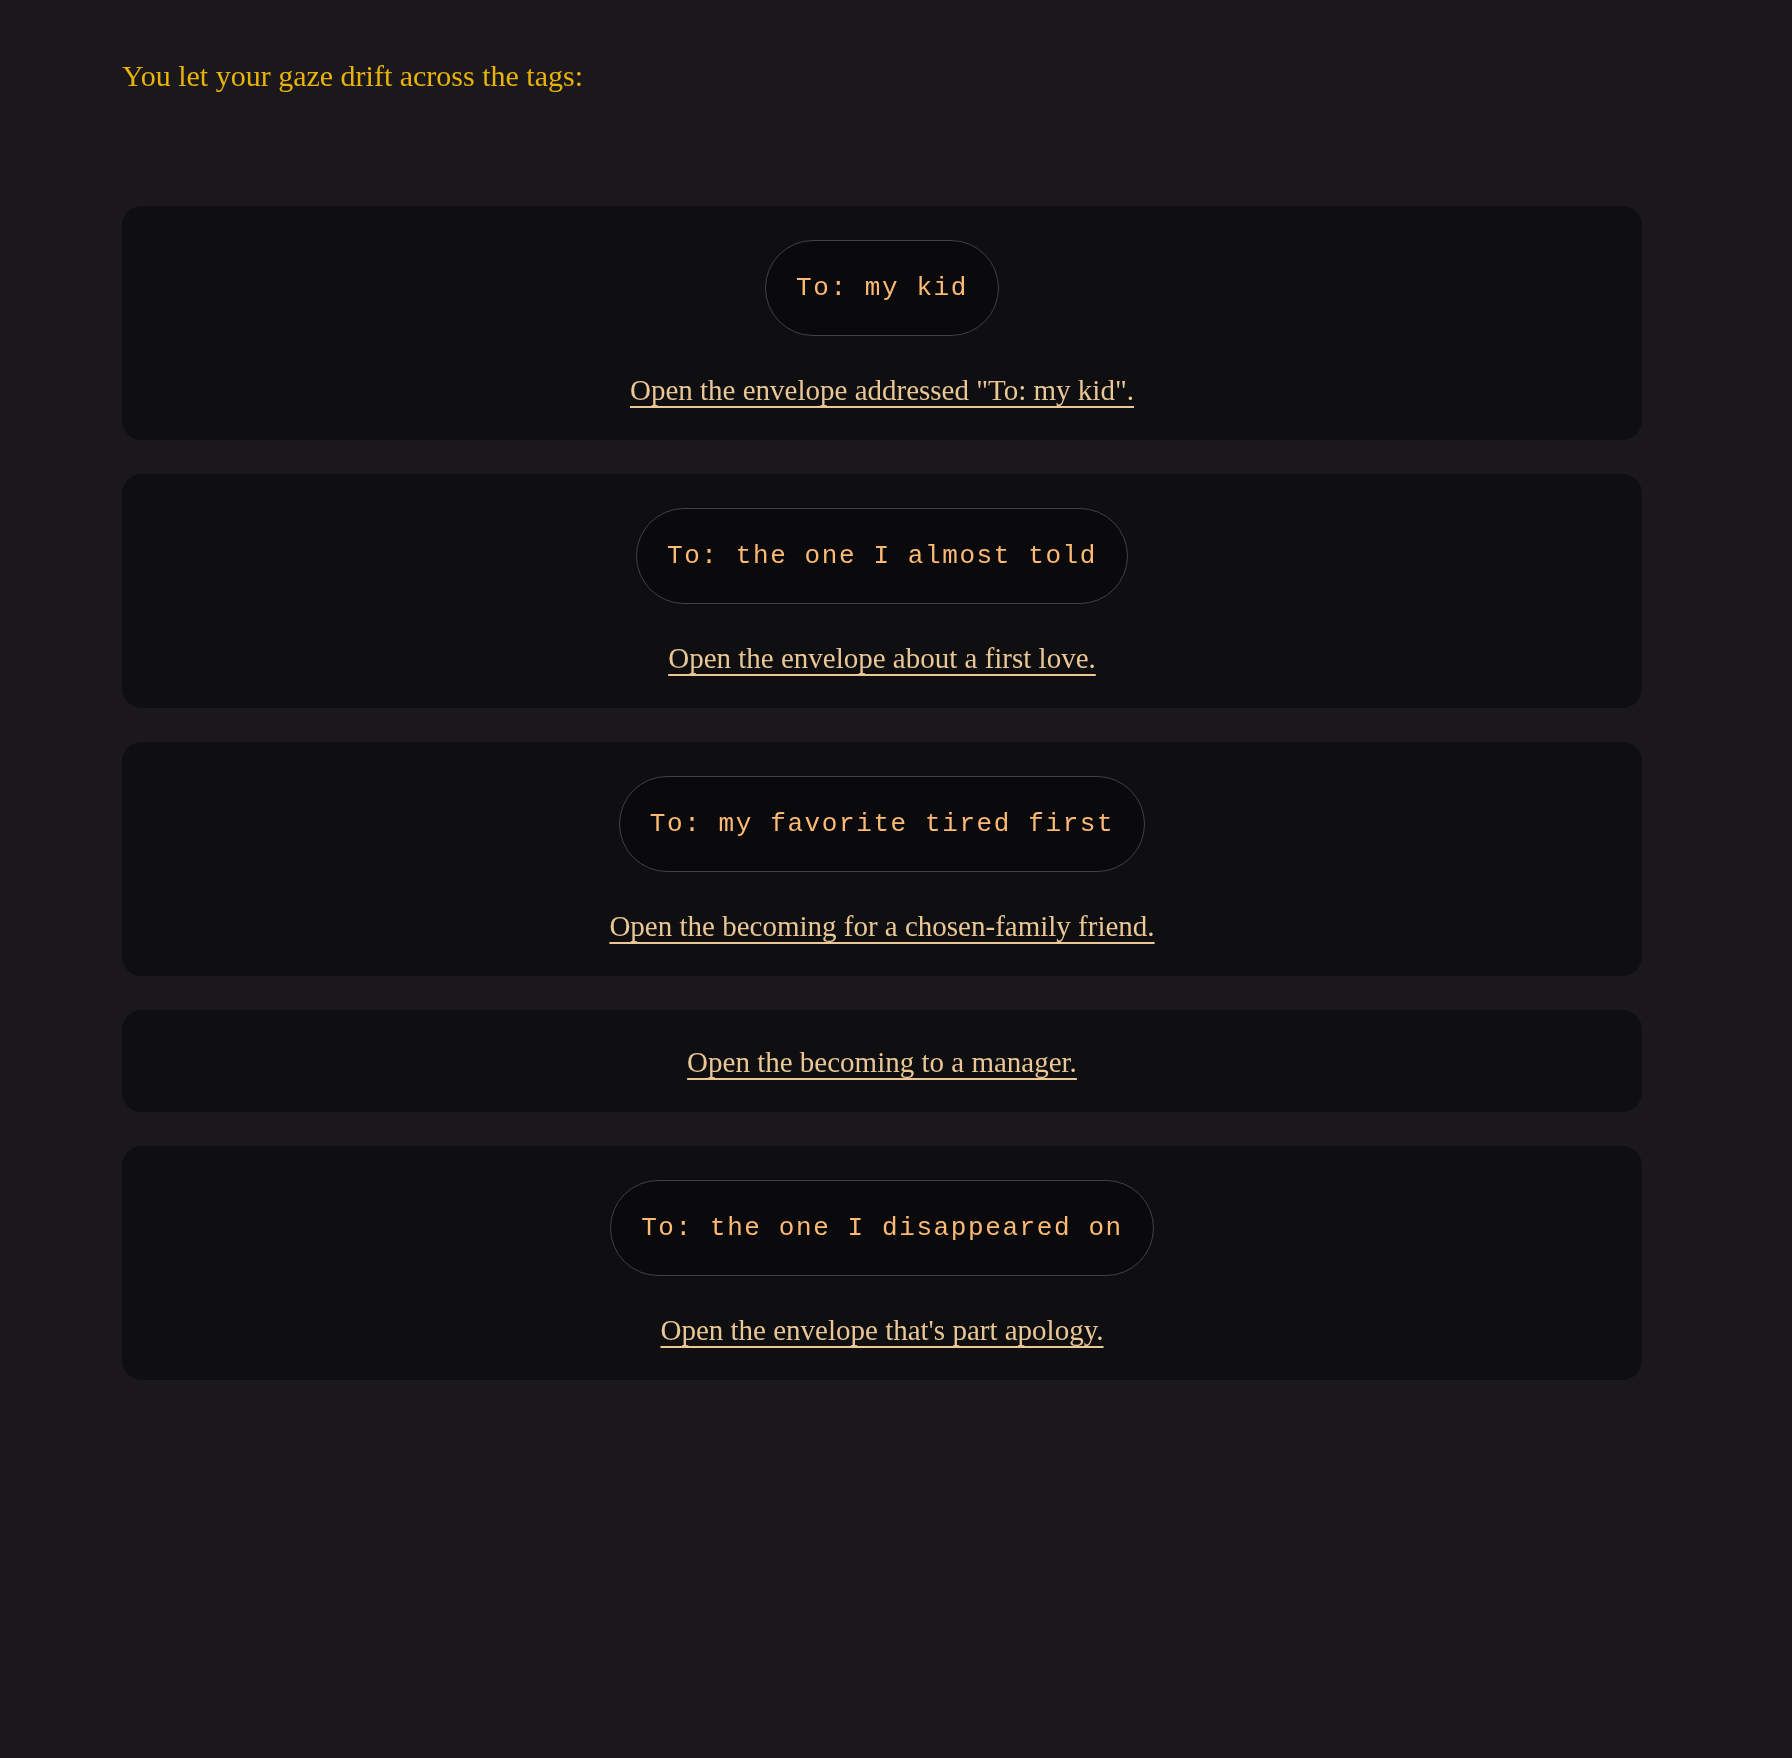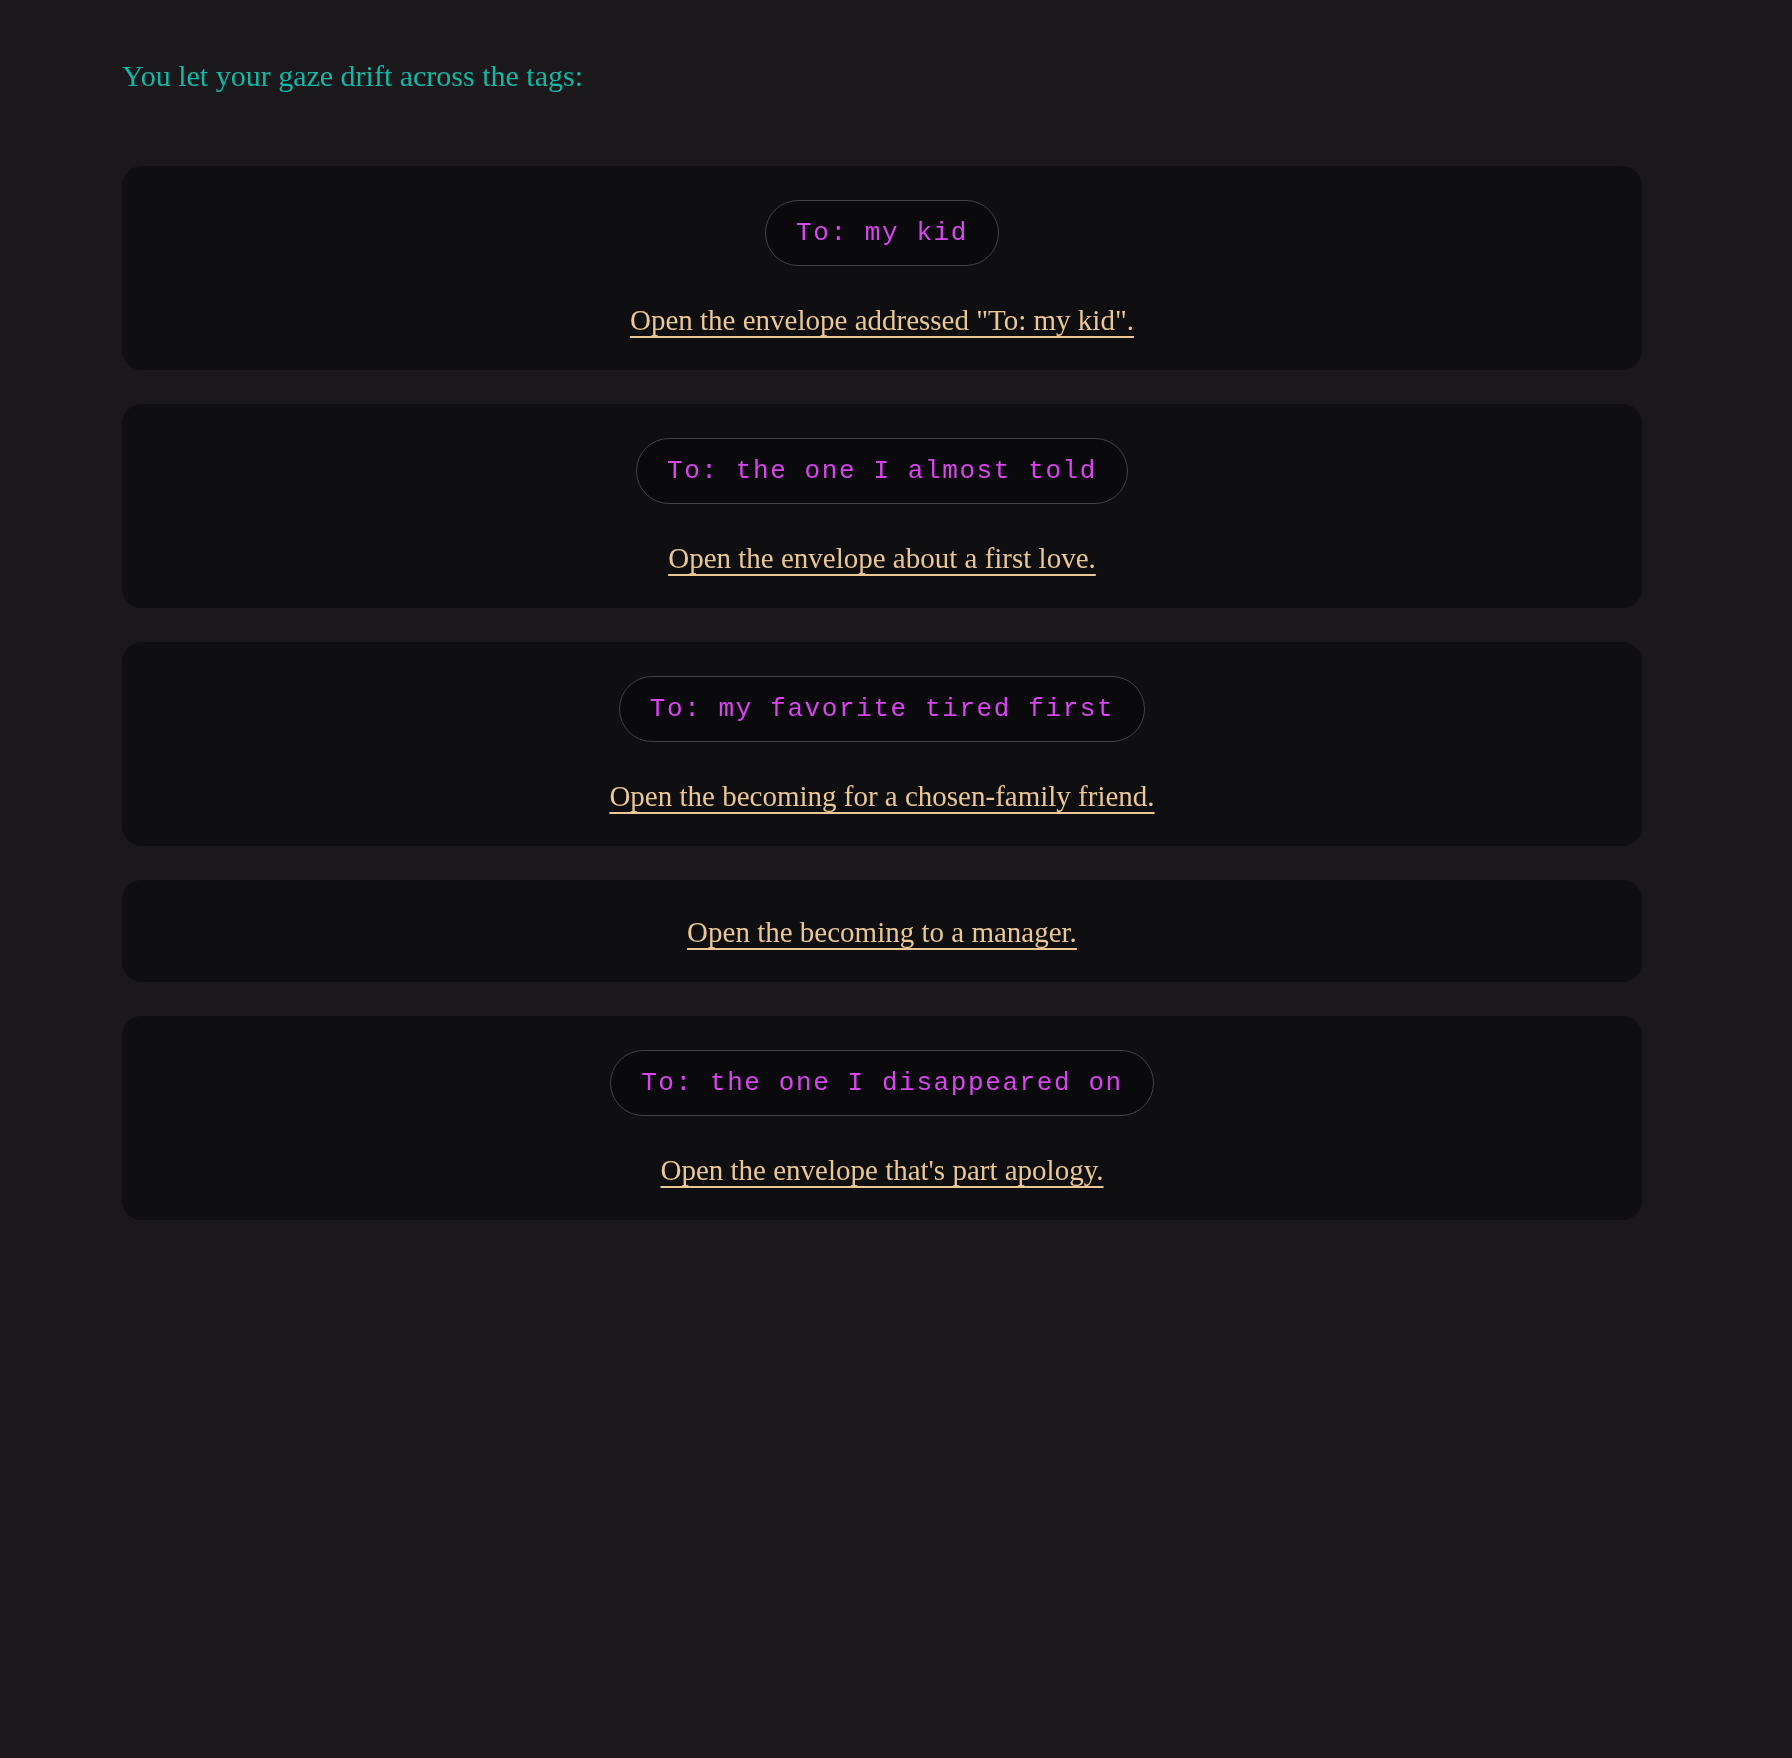--- a/index.html
+++ b/index.html
@@ -15,24 +15,24 @@
     padding-top: 58px;
     overflow: hidden;
   }
 
   .wrap {
     margin-left: 122px;
     width: 1520px;
   }
 
   .intro {
-    color: #14b8a6;
+    color: #eab308;
     font-size: 30px;
     line-height: 36px;
-    margin-bottom: 72px;
+    margin-bottom: 112px;
   }
 
   .cards { display: block; }
 
   .card {
     background: #0f0e11;
     border-radius: 20px;
     margin-bottom: 34px;
     padding: 34px 24px 31px 24px;
     display: flex;
@@ -40,25 +40,25 @@
     align-items: center;
     gap: 36px;
   }
 
   .pill {
     display: inline-block;
     font-family: "Liberation Mono", "DejaVu Sans Mono", monospace;
     font-size: 26px;
     line-height: 26px;
     letter-spacing: 1.6px;
-    color: #d946ef;
+    color: #fdba74;
     background: #0a090c;
     border: 1px solid #444147;
     border-radius: 999px;
-    padding: 19px 30px;
+    padding: 34px 30px;
     white-space: nowrap;
   }
 
   .env-link {
     font-family: "Liberation Serif", "DejaVu Serif", serif;
     font-size: 29px;
     line-height: 37px;
     color: #eac795;
     text-decoration: underline;
     text-decoration-thickness: 1.5px;

